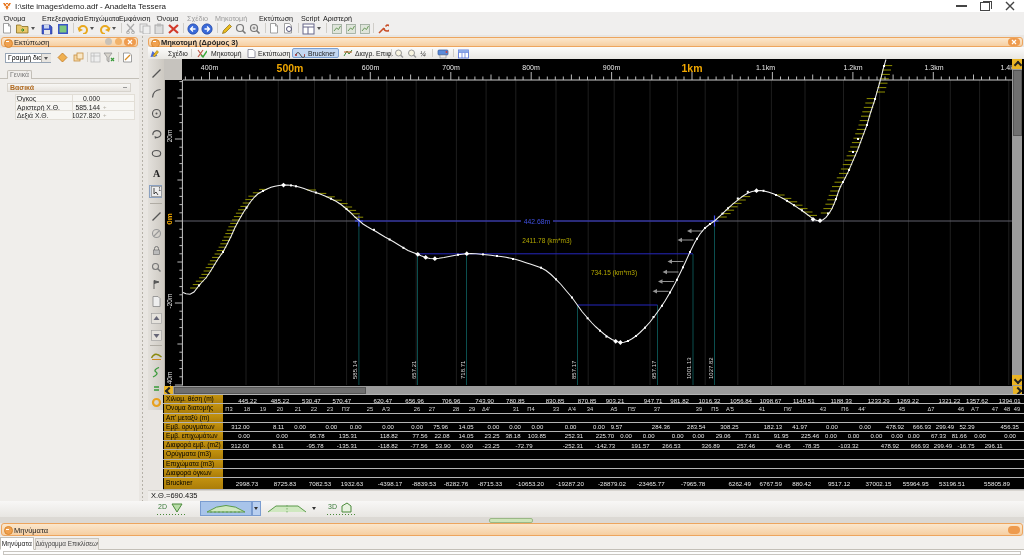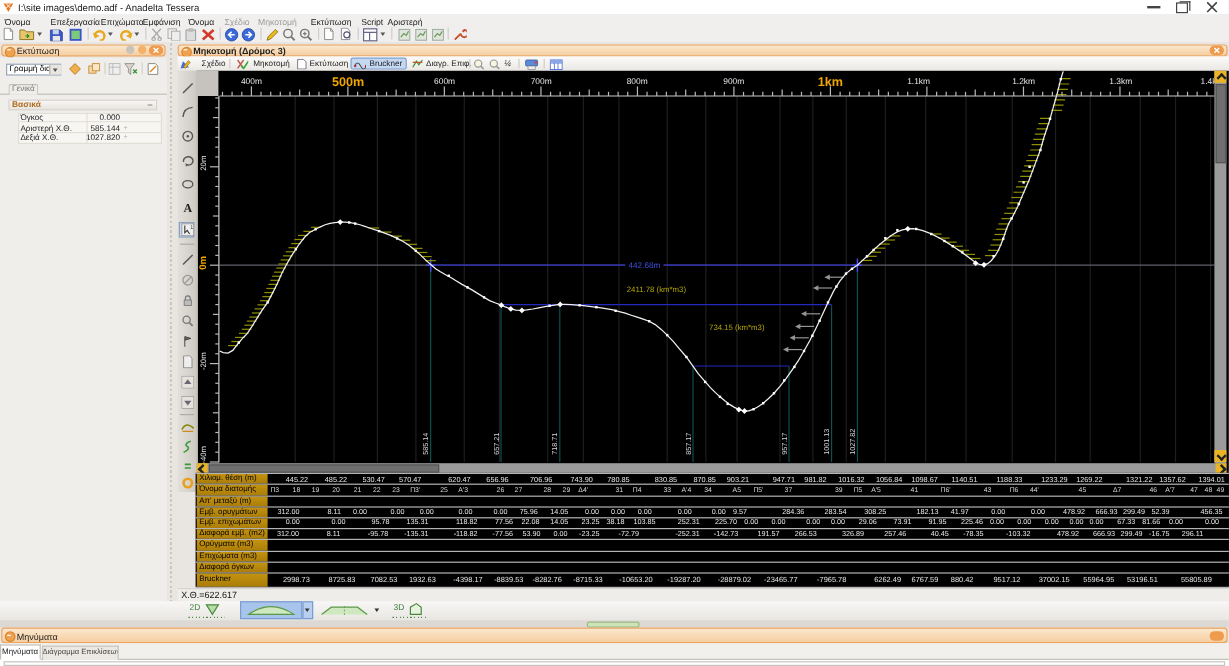--- a/index.html
+++ b/index.html
@@ -881,21 +881,21 @@
 <span style="position:absolute;left:663.1px;top:480.4px;width:60px;text-align:center;font-size:6.2px;color:#e6e6e6;line-height:7.2px">-7965.78</span>
 <span style="position:absolute;left:709.7px;top:480.4px;width:60px;text-align:center;font-size:6.2px;color:#e6e6e6;line-height:7.2px">6262.49</span>
 <span style="position:absolute;left:740.8px;top:480.4px;width:60px;text-align:center;font-size:6.2px;color:#e6e6e6;line-height:7.2px">6767.59</span>
 <span style="position:absolute;left:771.8px;top:480.4px;width:60px;text-align:center;font-size:6.2px;color:#e6e6e6;line-height:7.2px">880.42</span>
 <span style="position:absolute;left:809.1px;top:480.4px;width:60px;text-align:center;font-size:6.2px;color:#e6e6e6;line-height:7.2px">9517.12</span>
 <span style="position:absolute;left:848.5px;top:480.4px;width:60px;text-align:center;font-size:6.2px;color:#e6e6e6;line-height:7.2px">37002.15</span>
 <span style="position:absolute;left:885.7px;top:480.4px;width:60px;text-align:center;font-size:6.2px;color:#e6e6e6;line-height:7.2px">55964.95</span>
 <span style="position:absolute;left:922.0px;top:480.4px;width:60px;text-align:center;font-size:6.2px;color:#e6e6e6;line-height:7.2px">53196.51</span>
 <span style="position:absolute;left:967.0px;top:480.4px;width:60px;text-align:center;font-size:6.2px;color:#e6e6e6;line-height:7.2px">55805.89</span>
 <div style="position:absolute;left:148px;top:490px;width:876px;height:10px;background:#efedea;border-top:1px solid #d8d5d0"></div>
-<div style="position:absolute;left:151px;top:491px;font-size:7.5px;color:#111">Χ.Θ.=622.617</div>
+<div style="position:absolute;left:151px;top:491px;font-size:7.5px;color:#111">Χ.Θ.=690.435</div>
 <div style="position:absolute;left:0px;top:500.5px;width:1024px;height:16.5px;background:linear-gradient(#f8f7f6,#e8e6e2)"></div>
 <div style="position:absolute;left:158px;top:503px;font-size:7px;color:#3a7a3a">2D</div>
 <svg style="position:absolute;left:170px;top:502px" width="14" height="12" viewBox="0 0 14 12">
     <path d="M2 2 h10 l-5 8 z" fill="#b8dca8" stroke="#4a8a3a" stroke-width="1"></path>
   </svg>
 <div style="position:absolute;left:157px;top:513.5px;width:30px;height:1px;background-image:repeating-linear-gradient(90deg,#4a8a3a 0 1px,transparent 1px 3px)"></div>
 <div style="position:absolute;left:200px;top:500.5px;width:52px;height:15.5px;background:#a8c4ea;border:1px solid #7a9cd0;box-sizing:border-box"></div>
 <svg style="position:absolute;left:206px;top:503px" width="40" height="11" viewBox="0 0 40 11">
     <path d="M1 9 Q20 -4 39 9 z" fill="#cfe8c0" stroke="#5a9a4a" stroke-width="1"></path>
     <path d="M4 9 h32" stroke="#5a9a4a" stroke-width="0.8" stroke-dasharray="2 2"></path>

